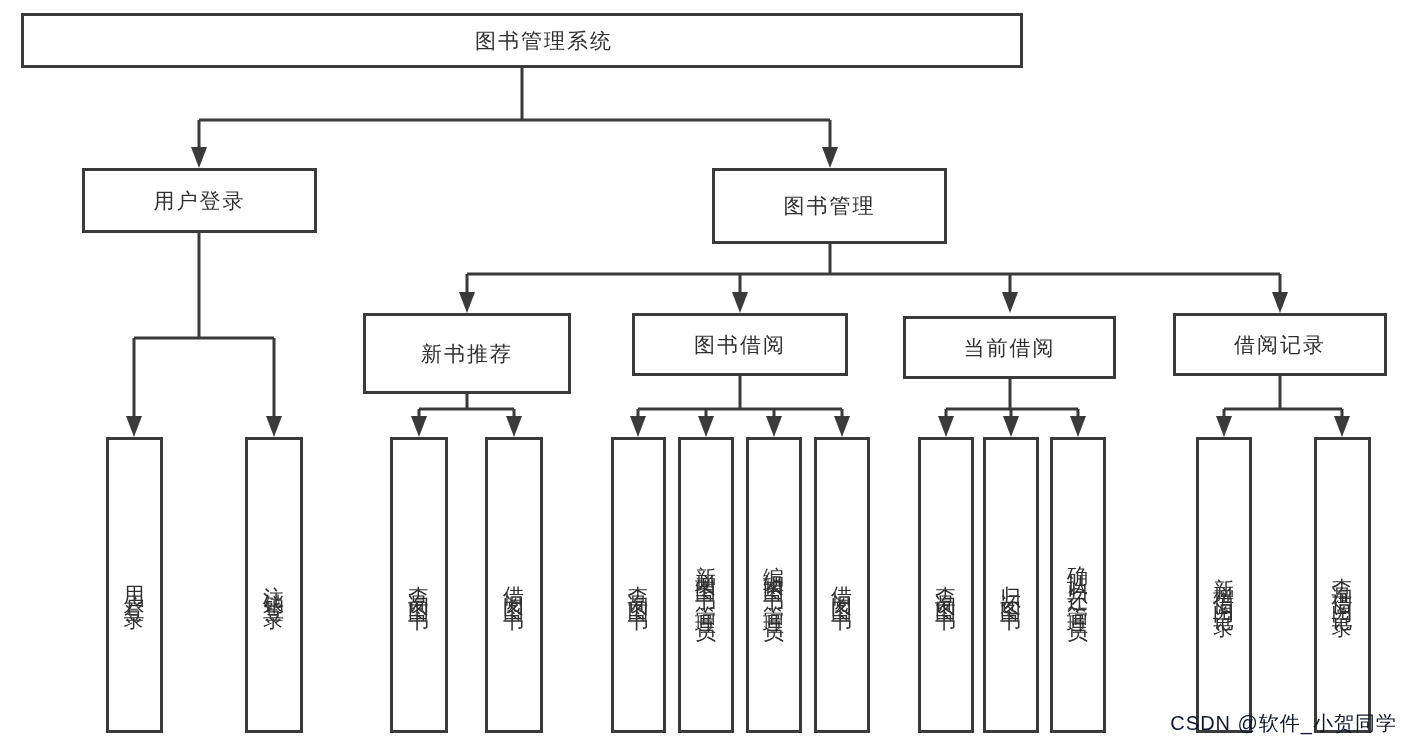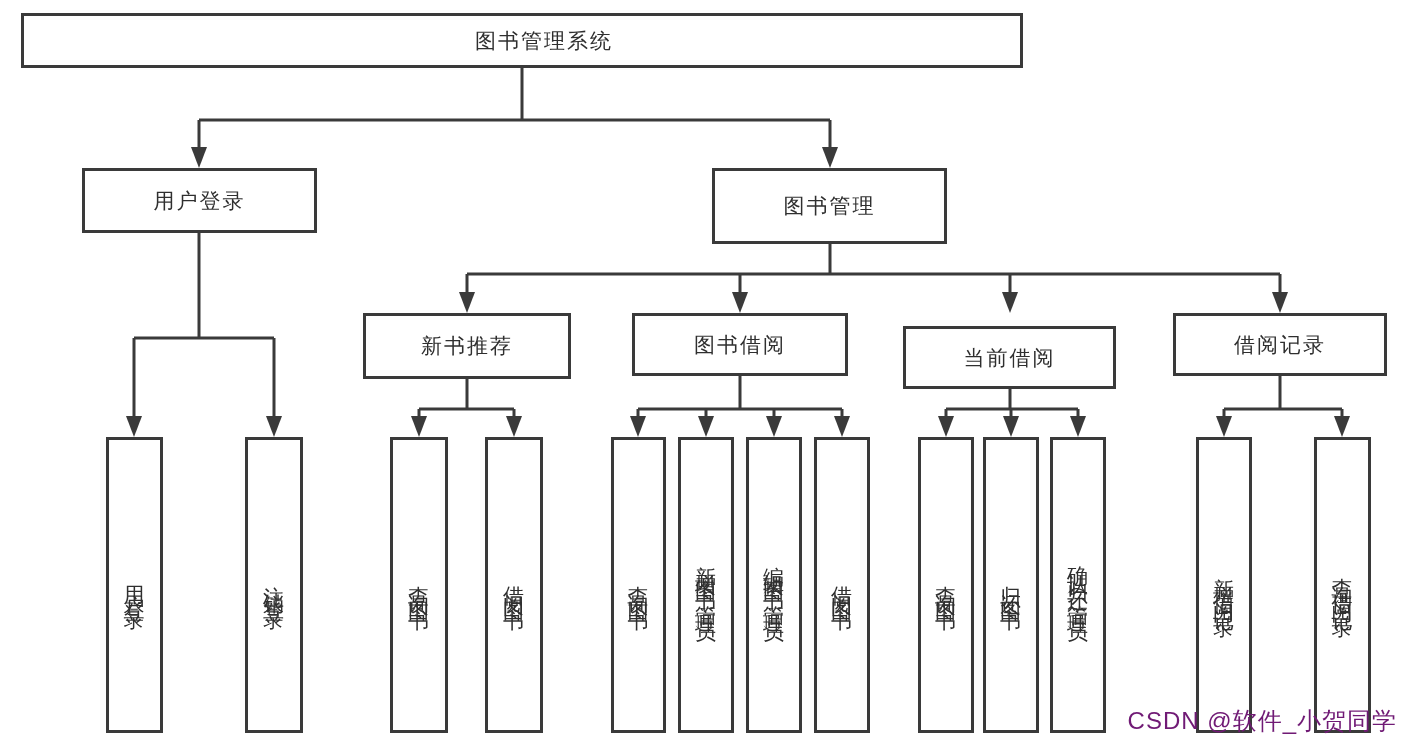--- a/index.html
+++ b/index.html
@@ -43,22 +43,22 @@
     writing-mode: vertical-rl;
     text-orientation: mixed;
     letter-spacing: 8px;
     line-height: 1;
     white-space: nowrap;
   }
   .watermark {
     position: absolute;
     right: 8px;
     bottom: 10px;
-    font-size: 24px;
-    color: #701a75;
+    font-size: 20px;
+    color: #0f172a;
     letter-spacing: 1px;
     z-index: 3;
     white-space: nowrap;
     margin-left: 19px;
   }
 </style>
 </head>
 <body>
 
 <div class="canvas">
@@ -101,23 +101,23 @@
       <polygon points="1216,416 1232,416 1224,437"></polygon>
       <polygon points="1334,416 1350,416 1342,437"></polygon>
     </g>
   </svg>
 
   <div class="node hnode" style="left:21px; top:13px; width:1002px; height:55px;padding-left:44px;">图书管理系统</div>
 
   <div class="node hnode" style="left:82px; top:168px; width:235px; height:65px;">用户登录</div>
   <div class="node hnode" style="left:712px; top:168px; width:235px; height:76px;">图书管理</div>
 
-  <div class="node hnode" style="left:363px; top:313px; width:208px; height:66px;text-align:center;">新书推荐</div>
+  <div class="node hnode" style="left:363px; top:313px; width:208px; height:81px;text-align:center;">新书推荐</div>
   <div class="node hnode" style="left:632px; top:313px; width:216px; height:63px;text-align:center;">图书借阅</div>
-  <div class="node hnode" style="left:903px; top:326px; width:213px; height:63px;">当前借阅</div>
+  <div class="node hnode" style="left:903px; top:316px; width:213px; height:63px;">当前借阅</div>
   <div class="node hnode" style="left:1173px; top:313px; width:214px; height:63px;">借阅记录</div>
 
   <div class="node vnode" style="left:106px; top:437px; width:57px; height:296px;">
     <span class="vtext">用户登录</span>
   </div>
   <div class="node vnode" style="left:245px; top:437px; width:58px; height:296px;">
     <span class="vtext">注销登录</span>
   </div>
 
   <div class="node vnode" style="left:390px; top:437px; width:58px; height:296px;">

